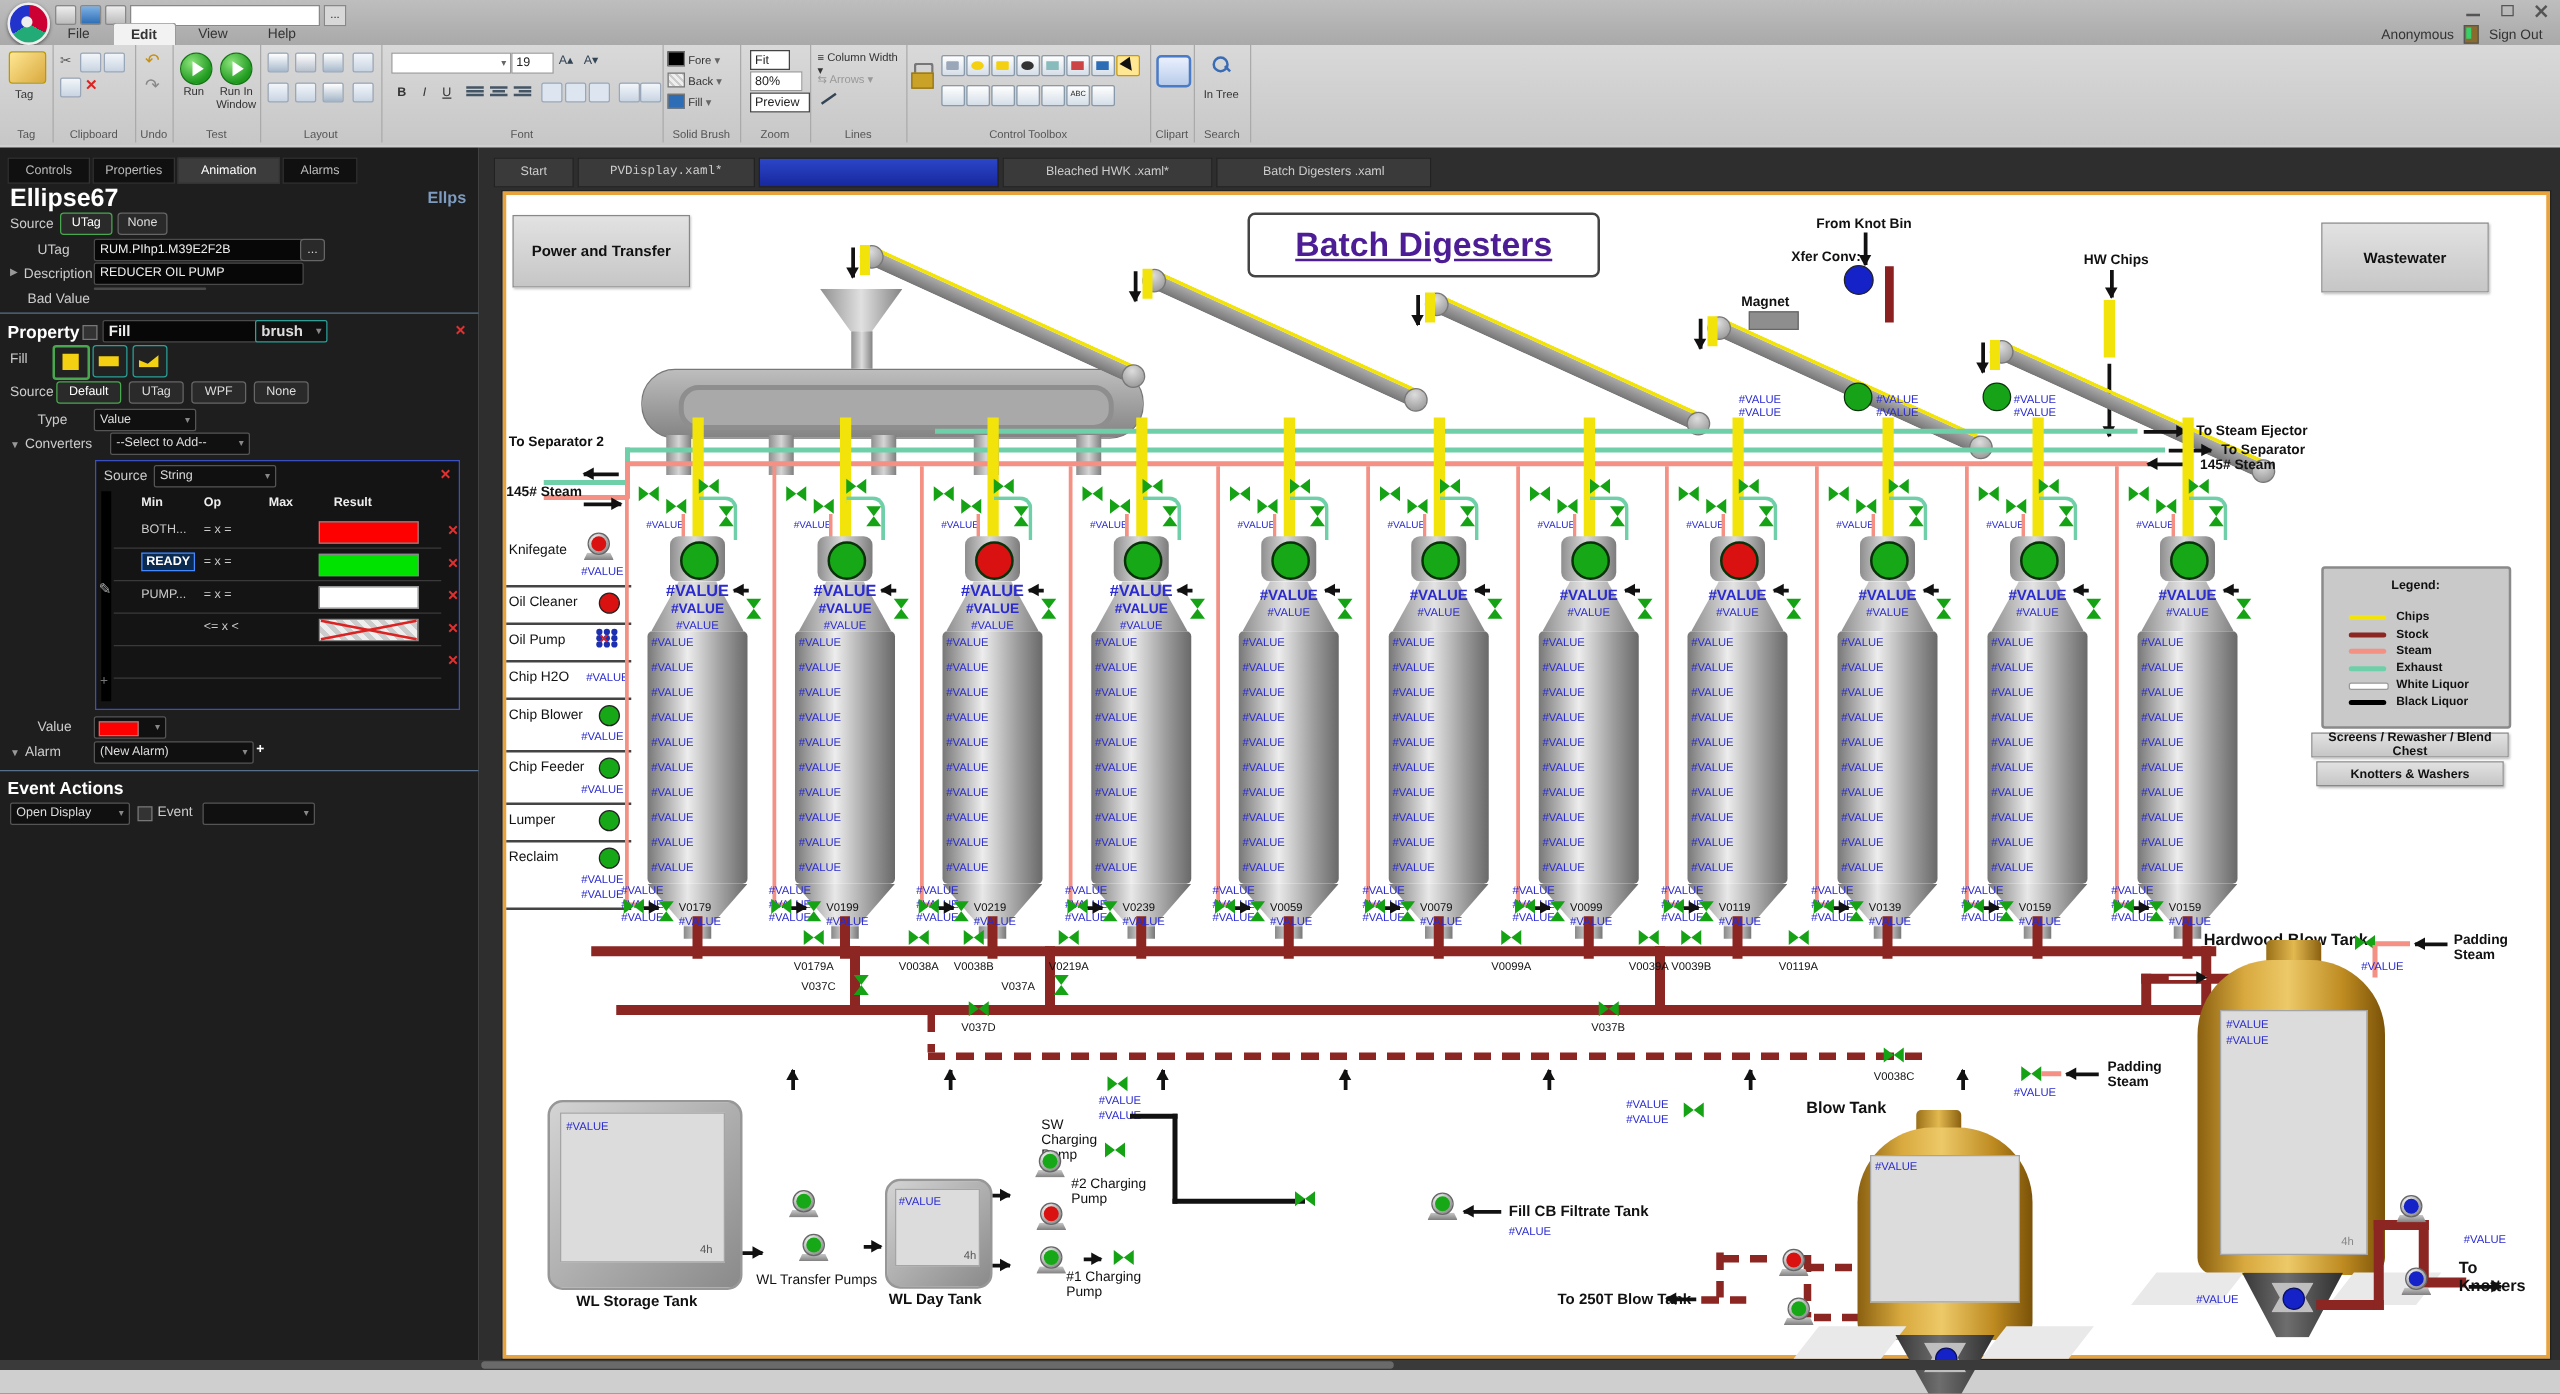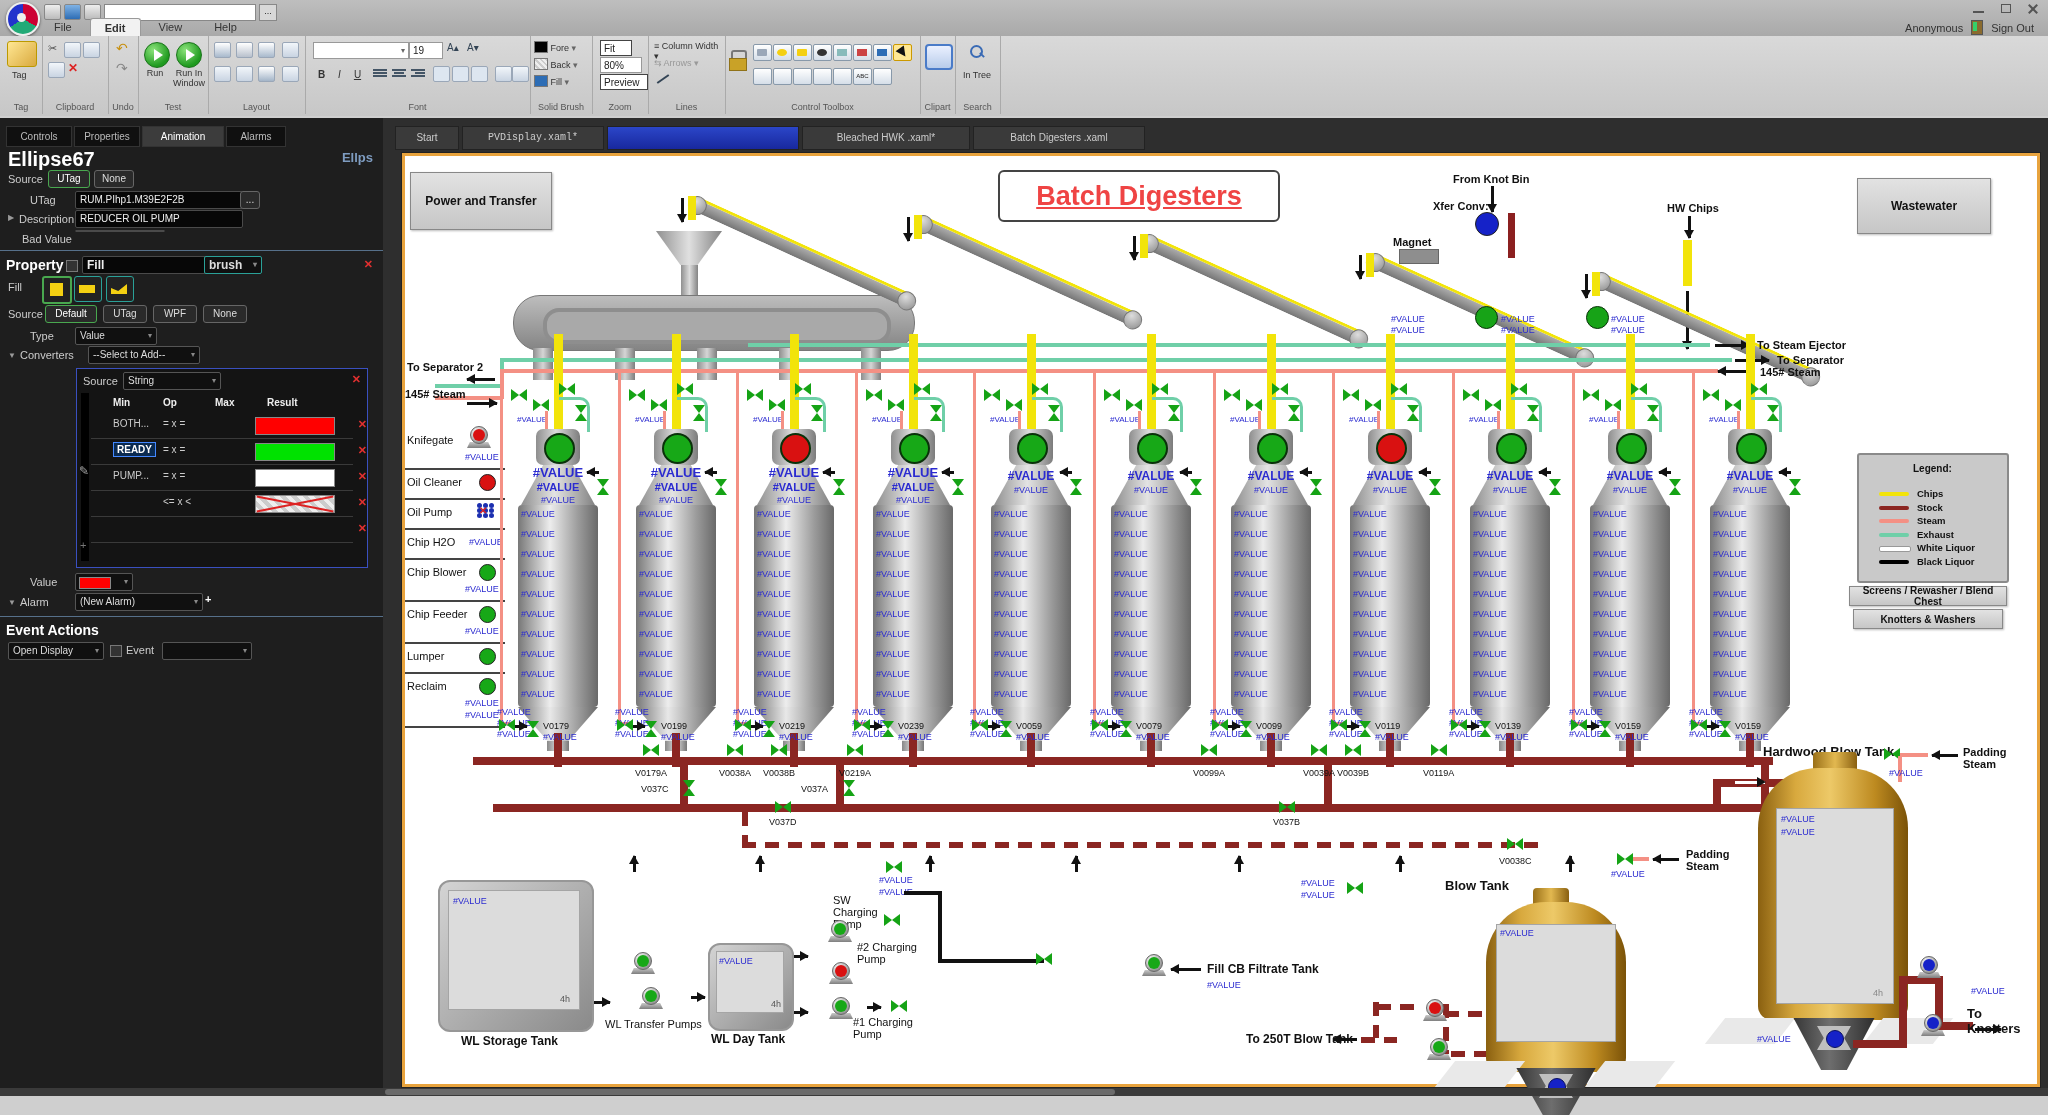--- a/index.html
+++ b/index.html
@@ -72,21 +72,21 @@
   .hatch{background:repeating-linear-gradient(45deg,#EEE 0 4px,#CCC 4px 8px);position:relative}
   .hatch:before,.hatch:after{content:"";position:absolute;left:0;top:7px;width:78px;height:2px;background:#D22}
   .hatch:before{transform:rotate(11deg)}.hatch:after{transform:rotate(-11deg)}
   
   #docarea{position:absolute;left:383px;top:118px;width:1665px;height:978px;background:#2E2E2E}
   .dtab{position:absolute;top:8px;height:22px;line-height:22px;background:#3A3A3A;color:#CCC;font-size:10px;text-align:center;border:1px solid #222}
   .dtab.activeblue{background:linear-gradient(#2B46C8,#18289E)}
   #canvas{position:absolute;left:19px;top:35px;width:1632px;height:928px;background:#FFF;border:3px solid #E8A33D;outline:1px solid #222}
   .navbtn{position:absolute;background:linear-gradient(#E2E2E2,#C6C6C6);border:1px solid #888;box-shadow:1px 1px 2px #0004;display:flex;align-items:center;justify-content:center;font-weight:bold;font-size:12px;color:#111;text-align:center}
   #title{position:absolute;left:593px;top:14px;width:278px;height:48px;border:2px solid #444;border-radius:6px;display:flex;align-items:center;justify-content:center}
-  #title span{font-size:27px;font-weight:bold;text-decoration:underline;color:#ef4444}
+  #title span{font-size:27px;font-weight:bold;text-decoration:underline;color:#4c1d95}
   .blab{font-weight:bold;color:#111;position:absolute;font-size:11px}
   .vlab{position:absolute;color:#2B2BD0;font-size:9px;white-space:pre-line}
   .vlabb{position:absolute;color:#2B2BD0;font-weight:bold}
   .klab{position:absolute;color:#111;font-size:9px;white-space:nowrap}
   
   .teal{position:absolute;background:#6FCFA8}
   .salmon{position:absolute;background:#F49084}
   .pk{position:absolute;background:#8B2622}
   .blk{position:absolute;background:#111}
   .dashh{position:absolute;height:6px;background:repeating-linear-gradient(90deg,#8B2622 0 14px,transparent 14px 23px)}
@@ -497,21 +497,21 @@
       <div class="teal" style="left:95px;top:202px;width:1232px;height:4px"></div>
       <div class="aR" style="left:1330px;top:203px;width:34px"></div>
       <div class="blab" style="left:1372px;top:198px">To Separator</div>
       <div class="salmon" style="left:95px;top:213px;width:1218px;height:4px"></div>
       <div class="aL" style="left:1313px;top:214px;width:36px"></div>
       <div class="blab" style="left:1355px;top:210px">145# Steam</div>
       <div class="teal" style="left:95px;top:202px;width:4px;height:30px"></div>
       <div class="teal" style="left:30px;top:228px;width:68px;height:4px"></div>
       <div class="salmon" style="left:95px;top:213px;width:4px;height:30px"></div>
       <div class="salmon" style="left:30px;top:240px;width:68px;height:4px"></div>
-      <div class="blab" style="left:2px;top:205px">To Separator 2</div>
+      <div class="blab" style="left:2px;top:192px">To Separator 2</div>
       <div class="aL" style="left:62px;top:222px;width:28px"></div>
       <div class="blab" style="left:0px;top:232px">145# Steam</div>
       <div class="aR" style="left:62px;top:246px;width:30px"></div>
 
       <div id="equip">
           <div class="klab" style="left: 2px; top: 278px; font-size: 11px;">Knifegate</div>
           <div class="pmp" style="left: 62px; top: 270px;">
             <div style="position: absolute; left: 6px; top: 3px; width: 12px; height: 12px; border-radius: 50%; background: rgb(217, 17, 17); z-index: 1;"></div>
           </div>
           <div class="vlab" style="left: 60px; top: 296px;">#VALUE</div>

